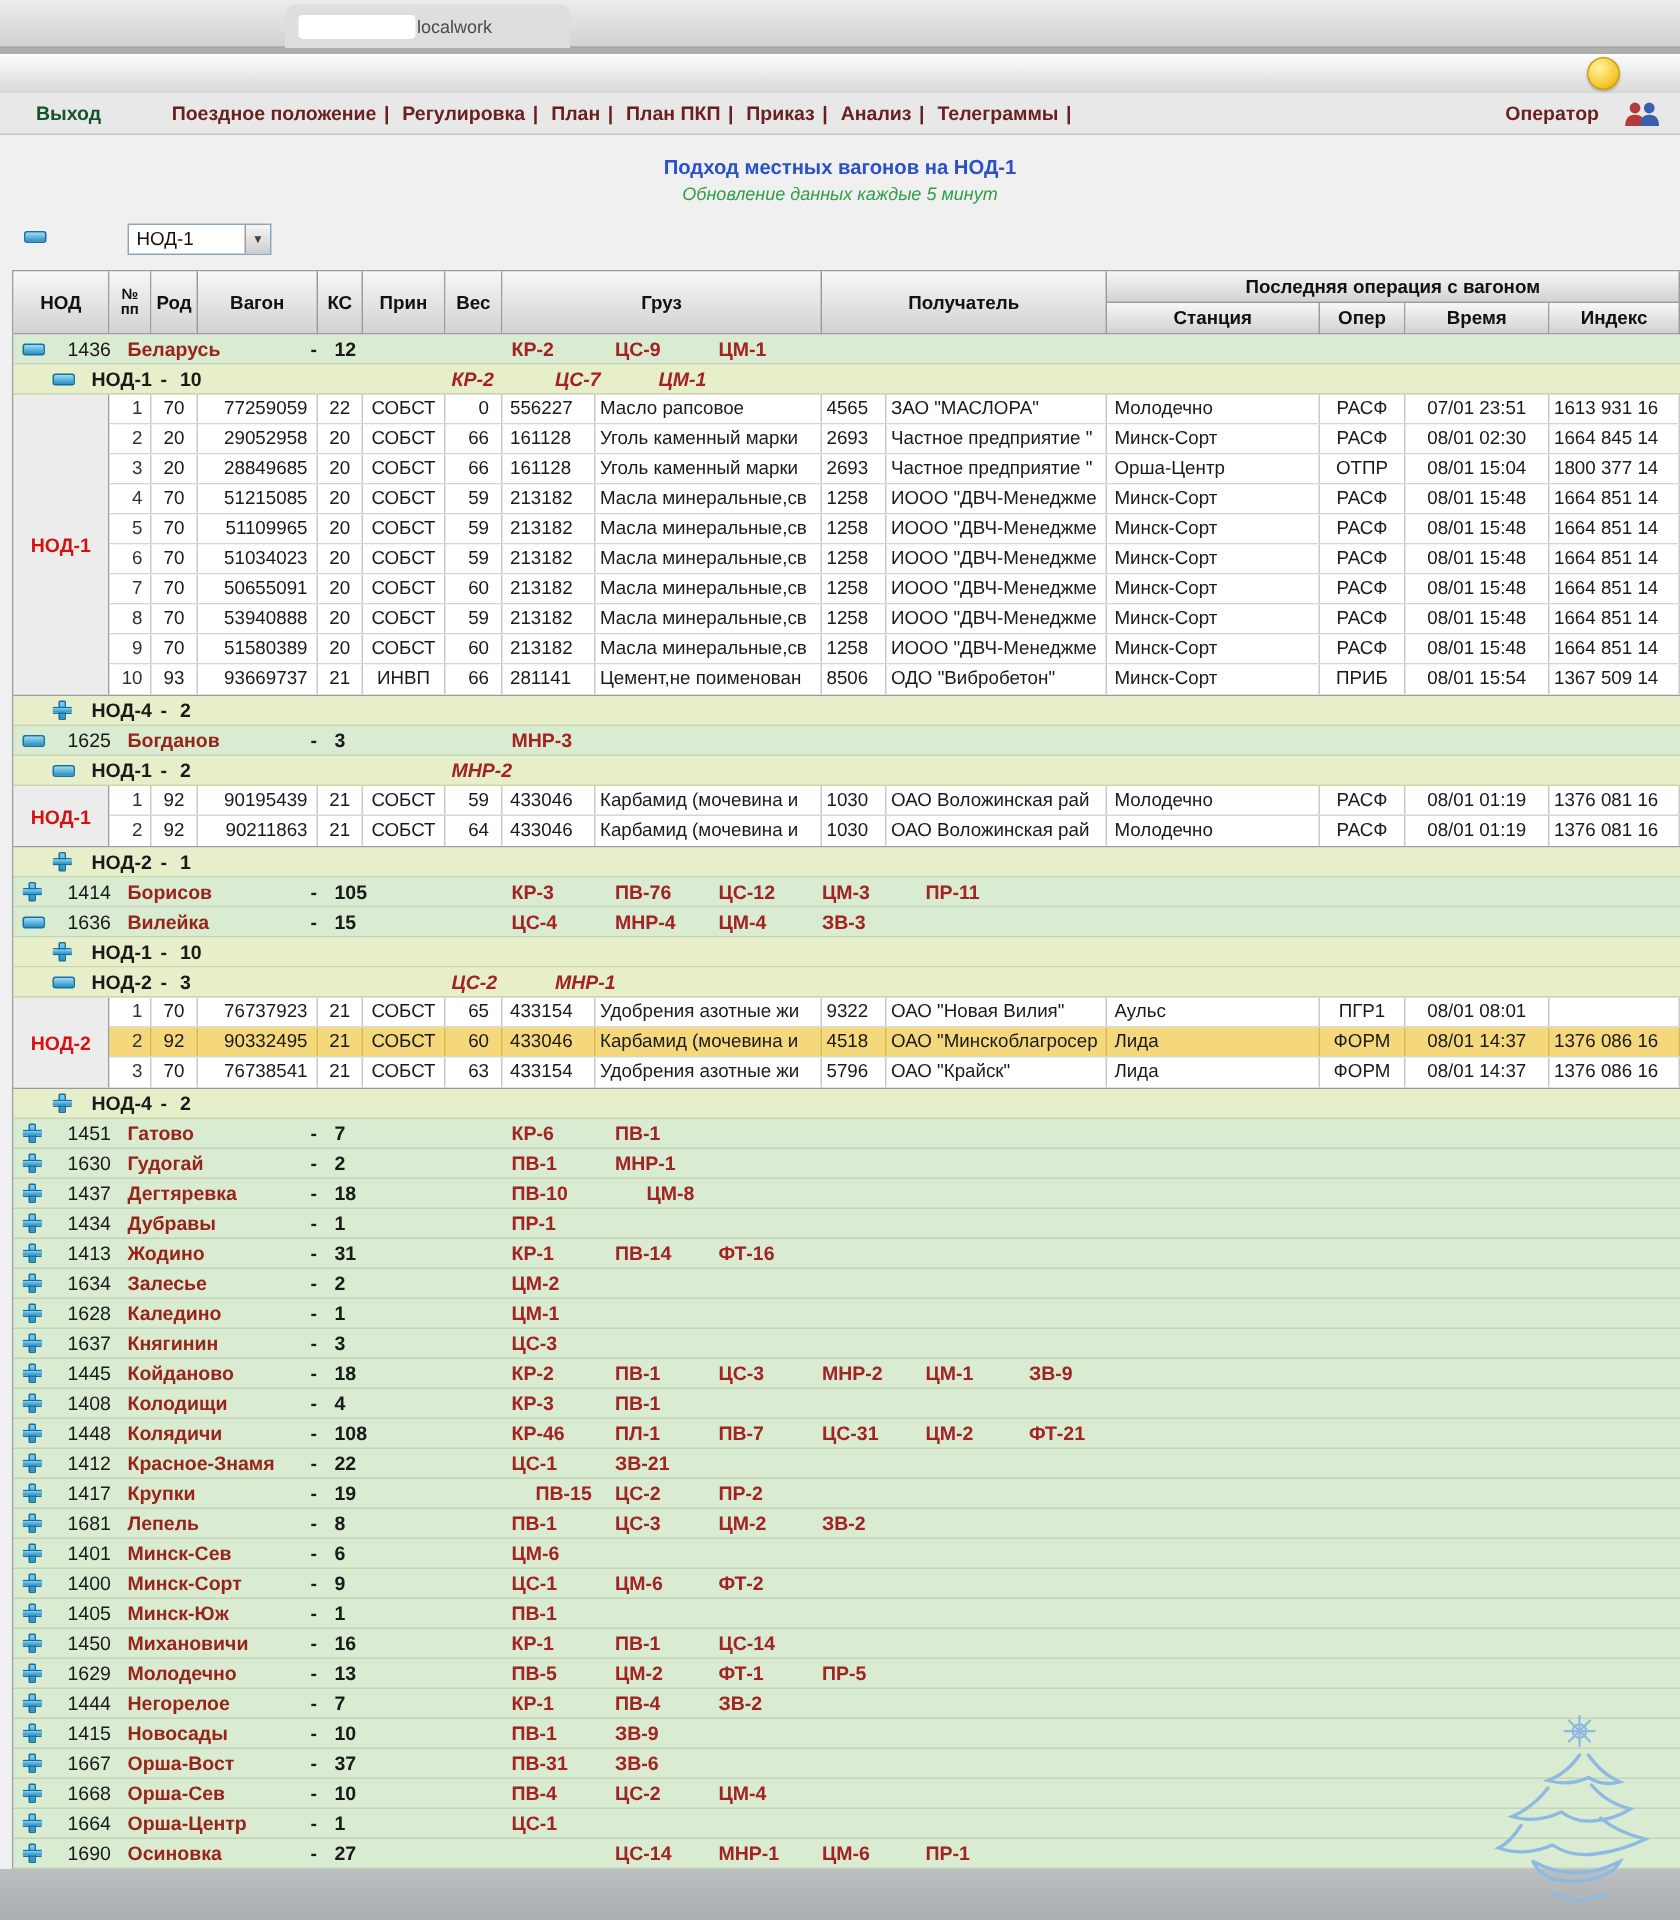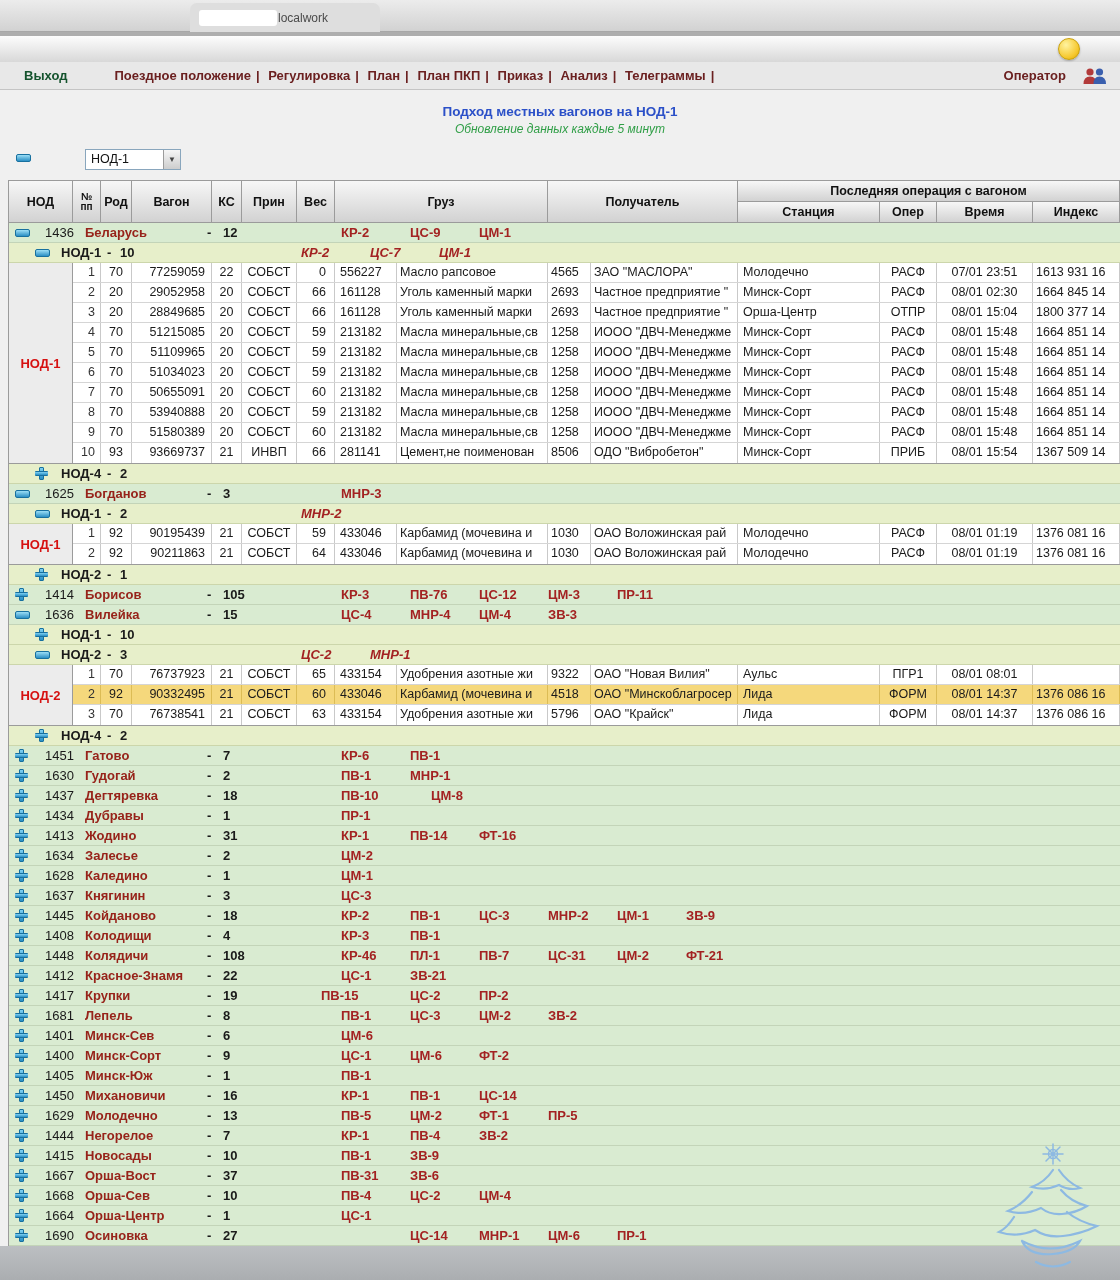--- a/index.html
+++ b/index.html
@@ -682,21 +682,21 @@
         </div>
         <div class="grow gst">
           <span class="ic-plus">
             <i class="pv"></i>
             <i class="ph"></i>
           </span>
           <span class="g-code">1417</span>
           <span class="g-name">Крупки</span>
           <span class="g-dash">-</span>
           <span class="g-count">19</span>
-          <span class="g-cat" style="left: 312px;">ПВ-15</span>
+          <span class="g-cat" style="left: 348px;">ПВ-15</span>
           <span class="g-cat" style="left: 401px;">ЦС-2</span>
           <span class="g-cat" style="left: 470px;">ПР-2</span>
         </div>
         <div class="grow gst">
           <span class="ic-plus">
             <i class="pv"></i>
             <i class="ph"></i>
           </span>
           <span class="g-code">1681</span>
           <span class="g-name">Лепель</span>

